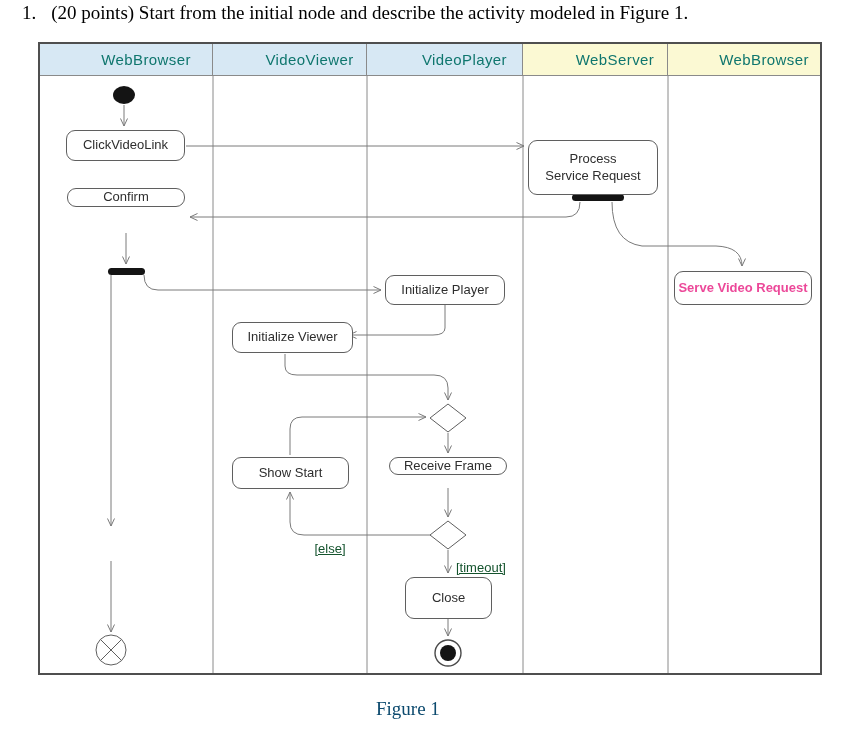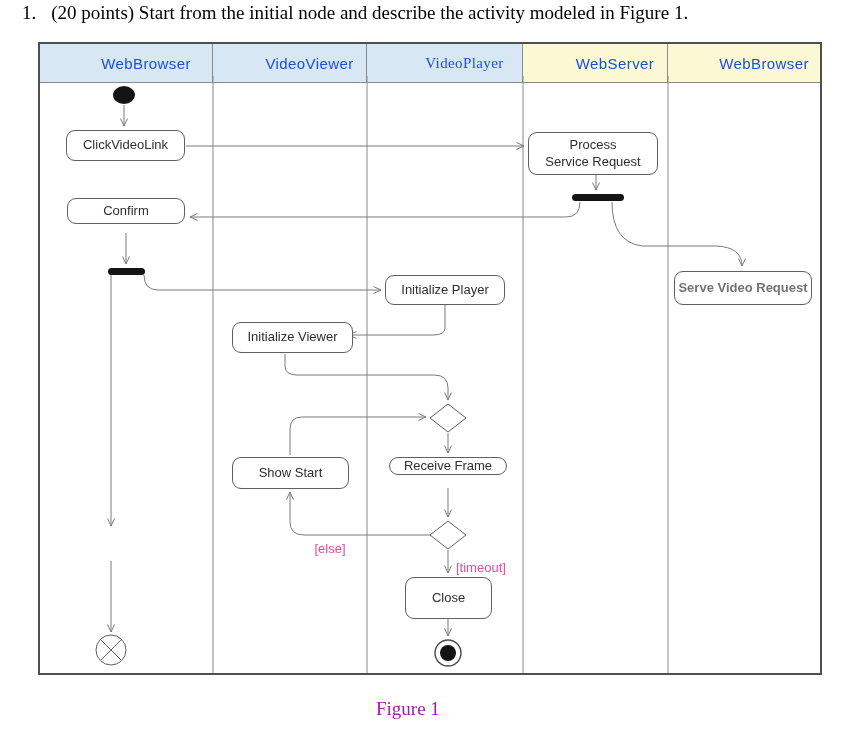--- a/index.html
+++ b/index.html
@@ -12,59 +12,59 @@
     font-size:19px;color:#000;display:flex;}
   .question .qnum{margin-right:15px;}
 
   
   .diagram{position:absolute;left:38px;top:42px;width:784px;height:633px;
     border:2px solid #4f4f4f;box-sizing:border-box;background:#ffffff;}
 
   
   .lane-headers{position:absolute;left:0;top:0;width:780px;height:32px;
     display:flex;z-index:1;}
-  .lane-header{box-sizing:border-box;height:39px;
+  .lane-header{box-sizing:border-box;height:32px;
     border-right:1px solid #8a8a8a;border-bottom:1px solid #8a8a8a;
     display:flex;align-items:center;justify-content:center;
-    font-size:15px;letter-spacing:0.4px;color:#1d4ed8;padding-left:40px;}
+    font-size:15px;letter-spacing:0.4px;color:#0f766e;padding-left:40px;}
   .lane-header:last-child{border-right:none;}
 
   
   svg.wires{position:absolute;left:0;top:0;z-index:2;}
 
   
   .activity{position:absolute;z-index:3;background:#ffffff;
     border:1px solid #5f5f5f;border-radius:9px;box-sizing:border-box;
     display:flex;align-items:center;justify-content:center;text-align:center;
     font-size:13px;color:#2e2e2e;white-space:pre-line;line-height:1.25;}
-  .activity.bold{font-weight:bold;color:#737373;text-align:center;}
+  .activity.bold{font-weight:bold;color:#ec4899;text-align:center;}
 
   
-  .guard{position:absolute;z-index:3;font-size:13px;color:#ec4899;}
+  .guard{position:absolute;z-index:3;font-size:13px;color:#14532d;text-decoration:underline;}
 
   
   .caption{position:absolute;left:372px;top:698px;
     font-family:"Liberation Serif","DejaVu Serif",serif;
-    font-size:19px;color:#a21caf;display:flex;align-items:center;}
+    font-size:19px;color:#0c4a6e;display:flex;align-items:center;}
   .caption .cursor{width:1px;background:#222;margin-right:3px;}
 </style>
 </head>
 <body>
 
 <div class="question">
   <span class="qnum">1.</span>
   <span>(20 points) Start from the initial node and describe the activity modeled in Figure 1.</span>
 </div>
 
 <div class="diagram">
 
   <div class="lane-headers">
     <div class="lane-header" style="width: 173px; background-color: rgb(215, 232, 244);">WebBrowser</div>
     <div class="lane-header" style="width: 154px; background-color: rgb(215, 232, 244);">VideoViewer</div>
-    <div class="lane-header" style="width: 156px; background-color: rgb(215, 232, 244); font-family: Liberation Serif, serif;">VideoPlayer</div>
+    <div class="lane-header" style="width: 156px; background-color: rgb(215, 232, 244);">VideoPlayer</div>
     <div class="lane-header" style="width: 145px; background-color: rgb(251, 249, 211); text-align: center;">WebServer</div>
     <div class="lane-header" style="width: 152px; background-color: rgb(251, 249, 211);">WebBrowser</div>
   </div>
 
   <svg class="wires" width="780" height="629" viewBox="0 0 780 629">
     <defs>
       <marker id="arh" markerWidth="10" markerHeight="10" refX="8" refY="4" orient="auto">
         <path d="M0.5,0.5 L8,4 L0.5,7.5" fill="none" stroke="#7a7a7a" stroke-width="1"></path>
       </marker>
     </defs>
@@ -107,34 +107,34 @@
       <line x1="81.5" y1="595.5" x2="60.5" y2="616.5" stroke="#5f5f5f"></line>
     </g>
     <g>
       <circle cx="408" cy="609" r="13" fill="#ffffff" stroke="#4a4a4a" stroke-width="1.4"></circle>
       <circle cx="408" cy="609" r="8" fill="#141414"></circle>
     </g>
   </svg>
 
   <div class="activity" style="left:26px;top:86px;width:119px;height:31px">ClickVideoLink</div>
 
-  <div class="activity" style="left:27px;top:154px;width:118px;height:26px">Confirm</div>
+  <div class="activity" style="left:27px;top:144px;width:118px;height:19px">Confirm</div>
 
 
   <div class="activity" style="left:192px;top:278px;width:121px;height:31px">Initialize Viewer</div>
 
   <div class="activity" style="left:192px;top:413px;width:117px;height:32px">Show Start</div>
 
   <div class="activity" style="left:345px;top:231px;width:120px;height:30px">Initialize Player</div>
 
   <div class="activity" style="left:349px;top:413px;width:118px;height:18px">Receive Frame</div>
 
   <div class="activity" style="left:365px;top:533px;width:87px;height:42px">Close</div>
 
-  <div class="activity" style="left:488px;top:88px;width:130px;height:43px">Process
+  <div class="activity" style="left:488px;top:96px;width:130px;height:55px">Process
 Service Request</div>
 
   <div class="activity bold" style="left:634px;top:227px;width:138px;height:34px">Serve Video Request</div>
 
   <div class="guard" style="left:252px;top:497px;width:76px;text-align:center">[else]</div>
 
   <div class="guard" style="left:416px;top:516px">[timeout]</div>
 </div>
 
 <div class="caption">

